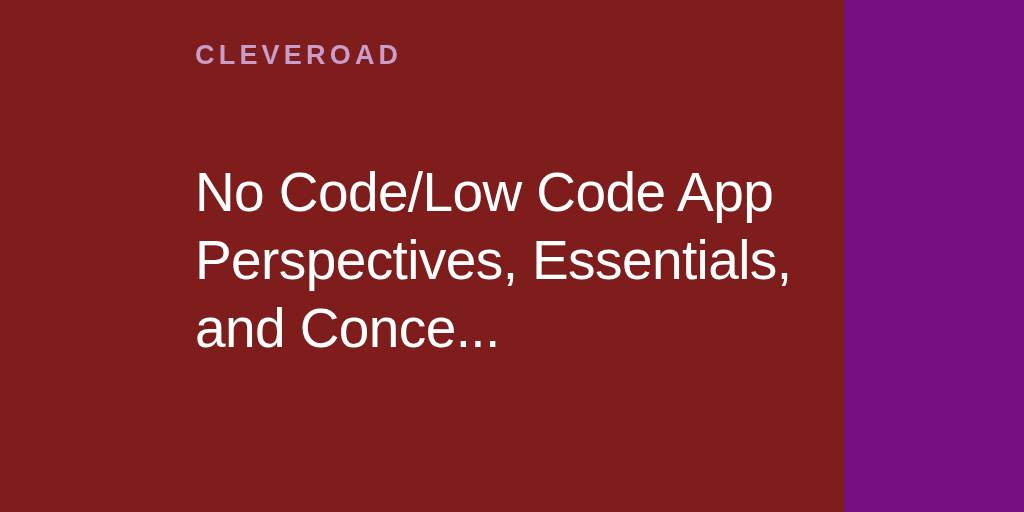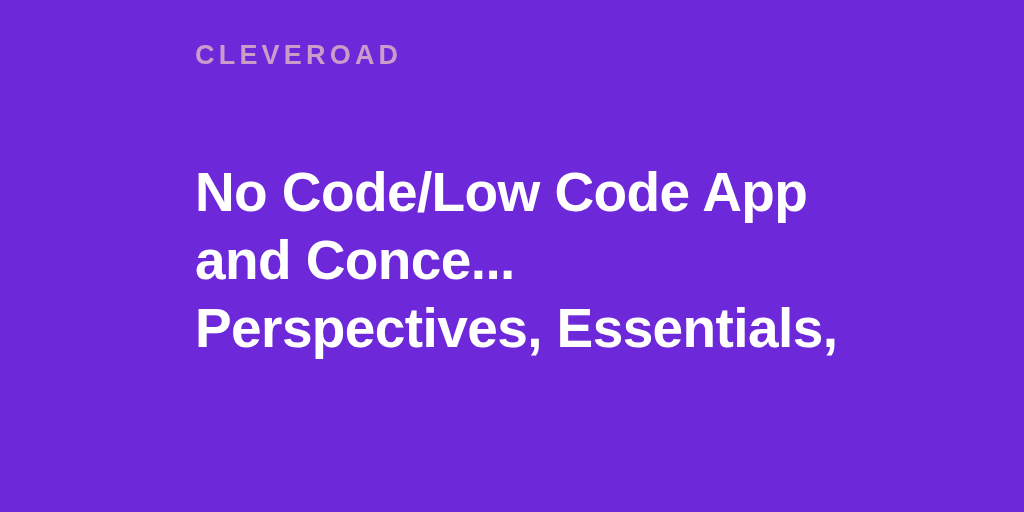--- a/index.html
+++ b/index.html
@@ -8,23 +8,23 @@
     padding: 0;
   }
 
   body {
     font-family: "Liberation Sans", sans-serif;
     background: #760F81;
   }
 
   .card {
     position: relative;
-    width: 1024px;
+    width: 844px;
     height: 512px;
-    background: #6d28d9;
+    background: #7f1d1d;
     overflow: hidden;
     box-sizing: border-box;
   }
 
   .brand-logo {
     position: absolute;
     left: 195px;
     top: 42px;
     font-family: "Liberation Sans", sans-serif;
     font-size: 27px;
@@ -36,21 +36,21 @@
     user-select: none;
   }
 
   .article-title {
     position: absolute;
     left: 195px;
     top: 158px;
     width: 620px;
     font-family: "Liberation Sans", sans-serif;
     font-size: 55px;
-    font-weight: bold;
+    font-weight: normal;
     line-height: 68px;
     letter-spacing: -0.6px;
     color: #FFFFFF;
     margin: 0;
     padding: 0;
   }
 
   .article-title .title-line {
     display: block;
     white-space: nowrap;
@@ -58,17 +58,17 @@
 </style>
 </head>
 <body>
 
 <div class="card">
 
   <div class="brand-logo">CLEVEROAD</div>
 
   <h1 class="article-title">
     <span class="title-line">No Code/Low Code App</span>
+    <span class="title-line">Perspectives, Essentials,</span>
     <span class="title-line">and Conce...</span>
-    <span class="title-line">Perspectives, Essentials,</span>
   </h1>
 
 </div>
 
 </body></html>

